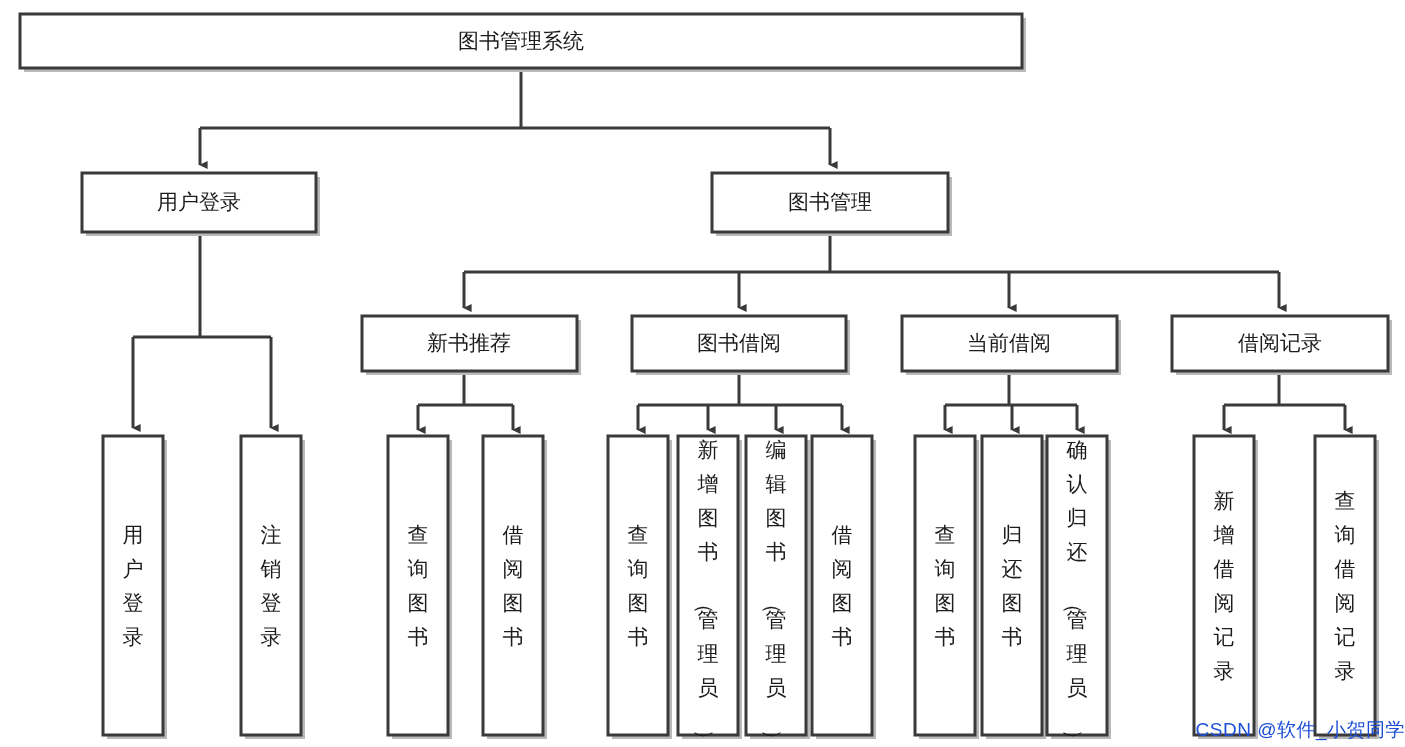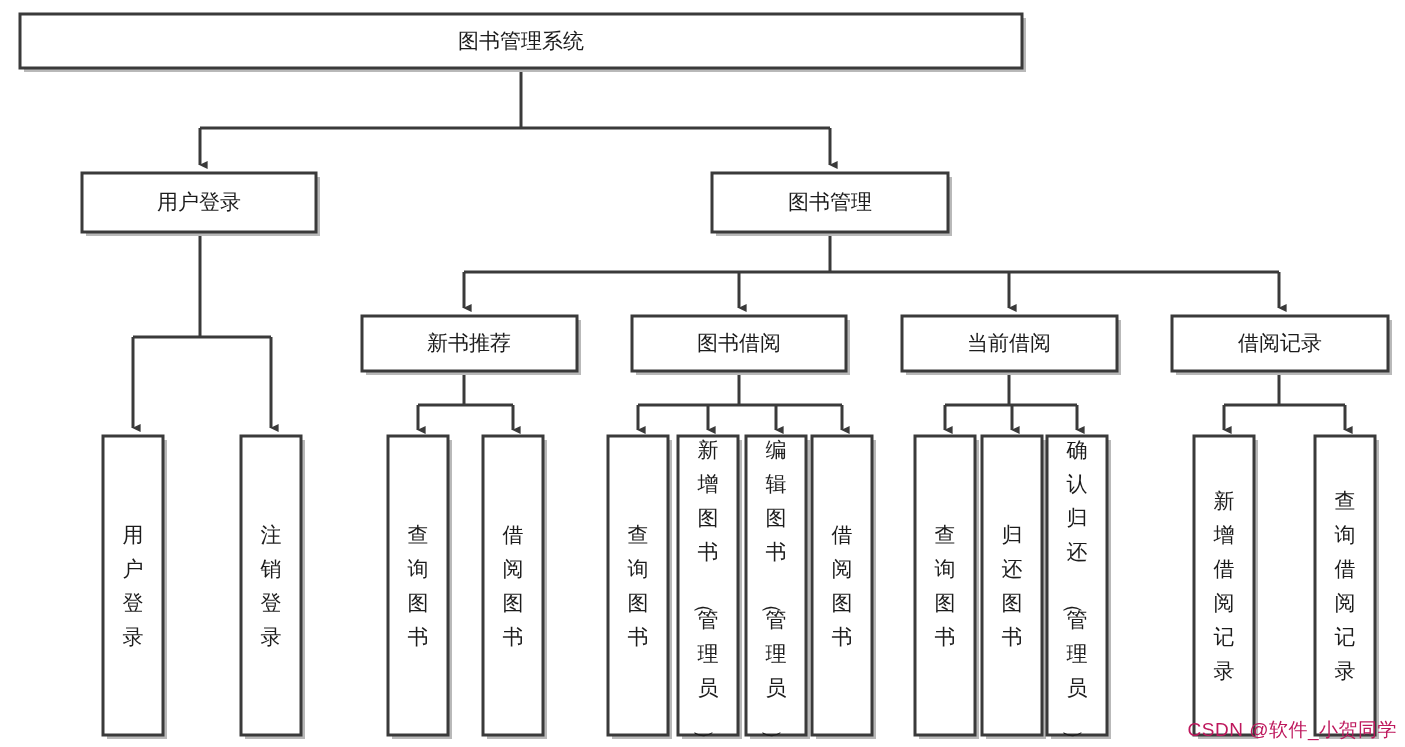--- a/index.html
+++ b/index.html
@@ -50,25 +50,25 @@
     dominant-baseline: middle;
   }
   .node-label-v {
     font-family: "Liberation Sans", "DejaVu Sans", sans-serif;
     font-size: 21px;
     fill: #1c1c1c;
     text-anchor: middle;
   }
   .watermark-text {
     position: absolute;
-    right: 8px;
+    right: 0;
     bottom: 4px;
     font-family: "Liberation Sans", "DejaVu Sans", sans-serif;
     font-size: 19px;
-    color: #be185d;
+    color: #1d4ed8;
     white-space: nowrap;
     letter-spacing: 0.5px;
     user-select: none;
   }
 </style>
 </head>
 <body>
 
 <div id="diagram-root">
 

